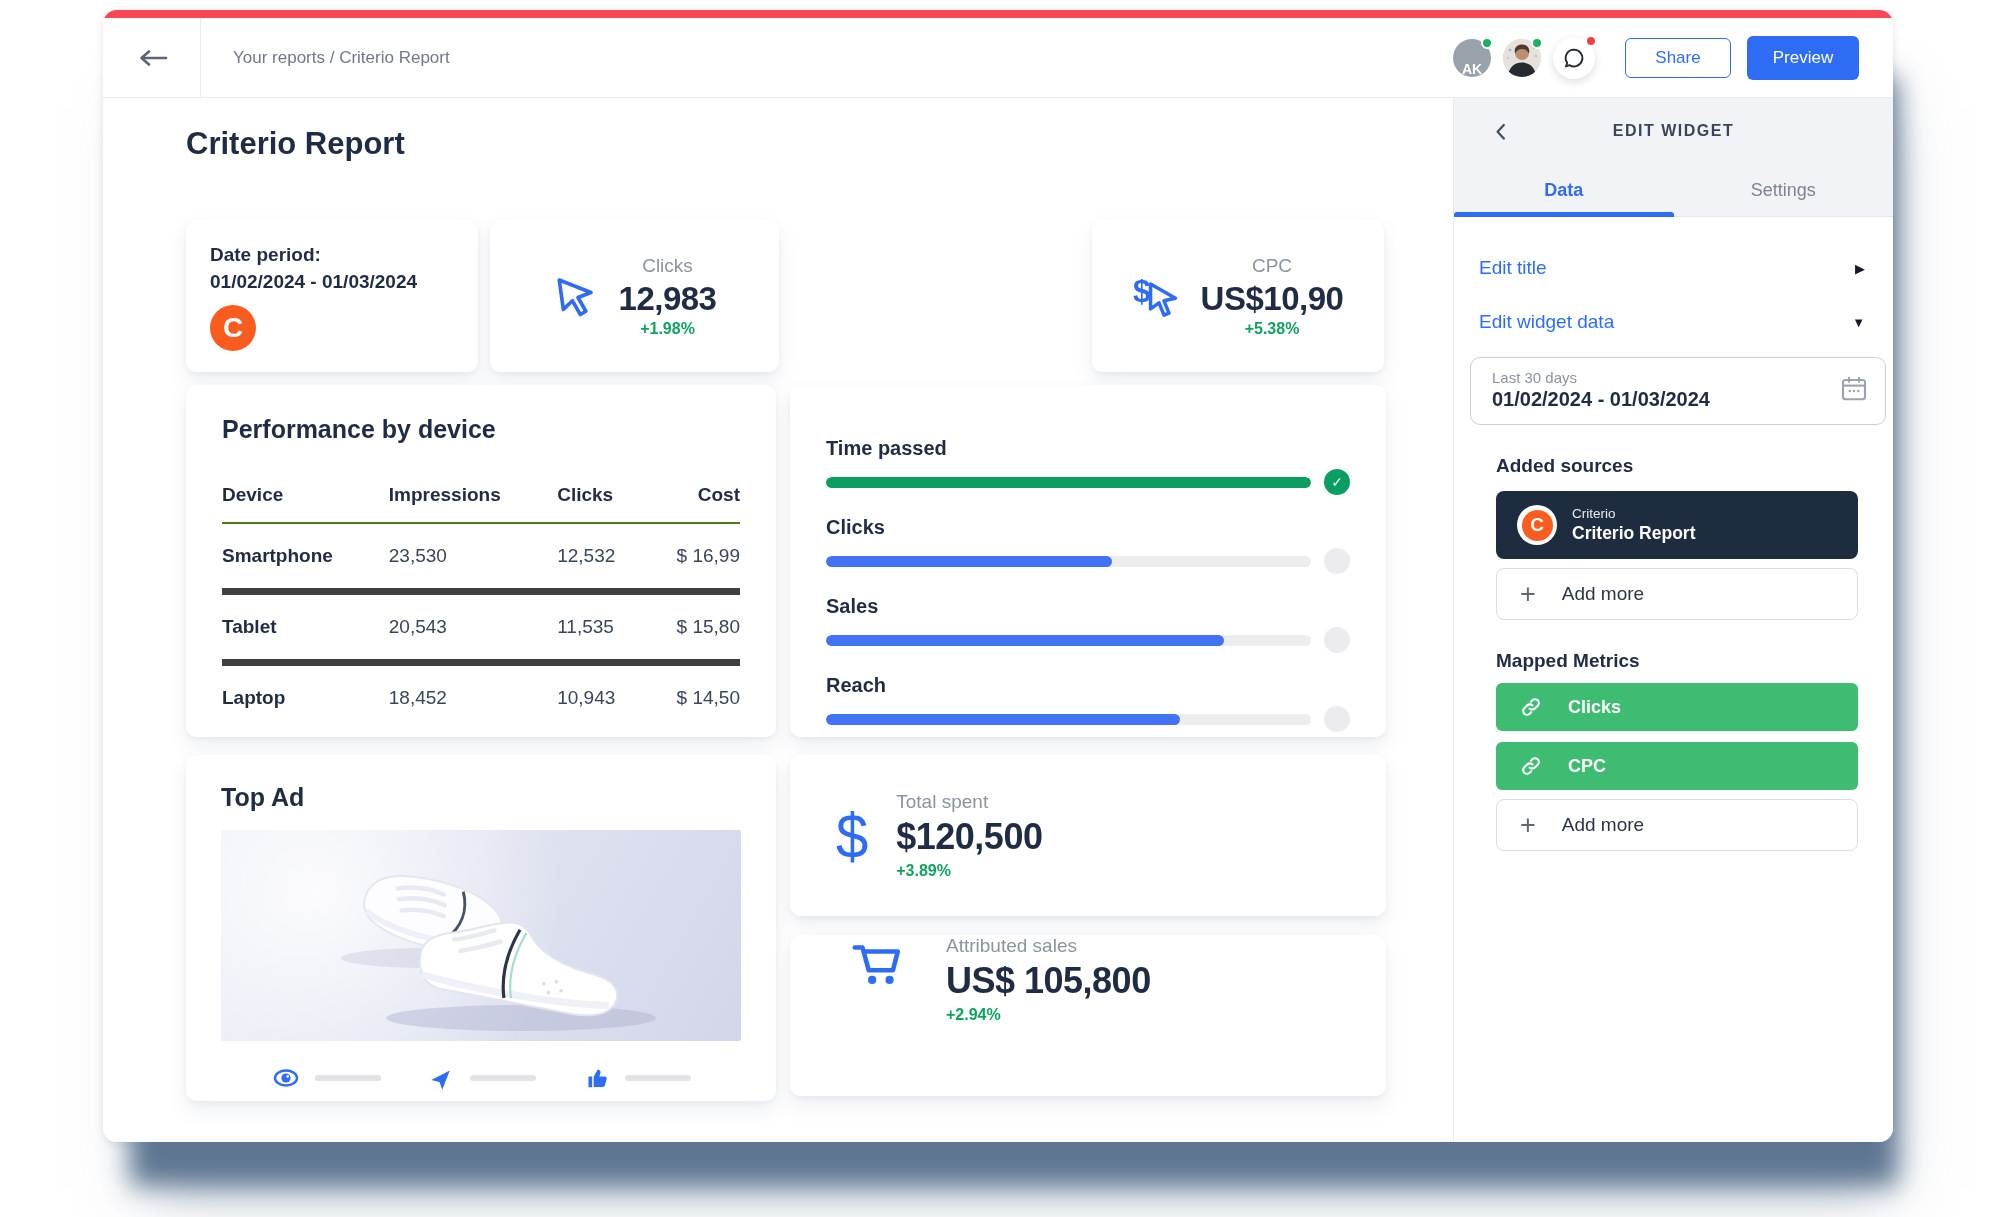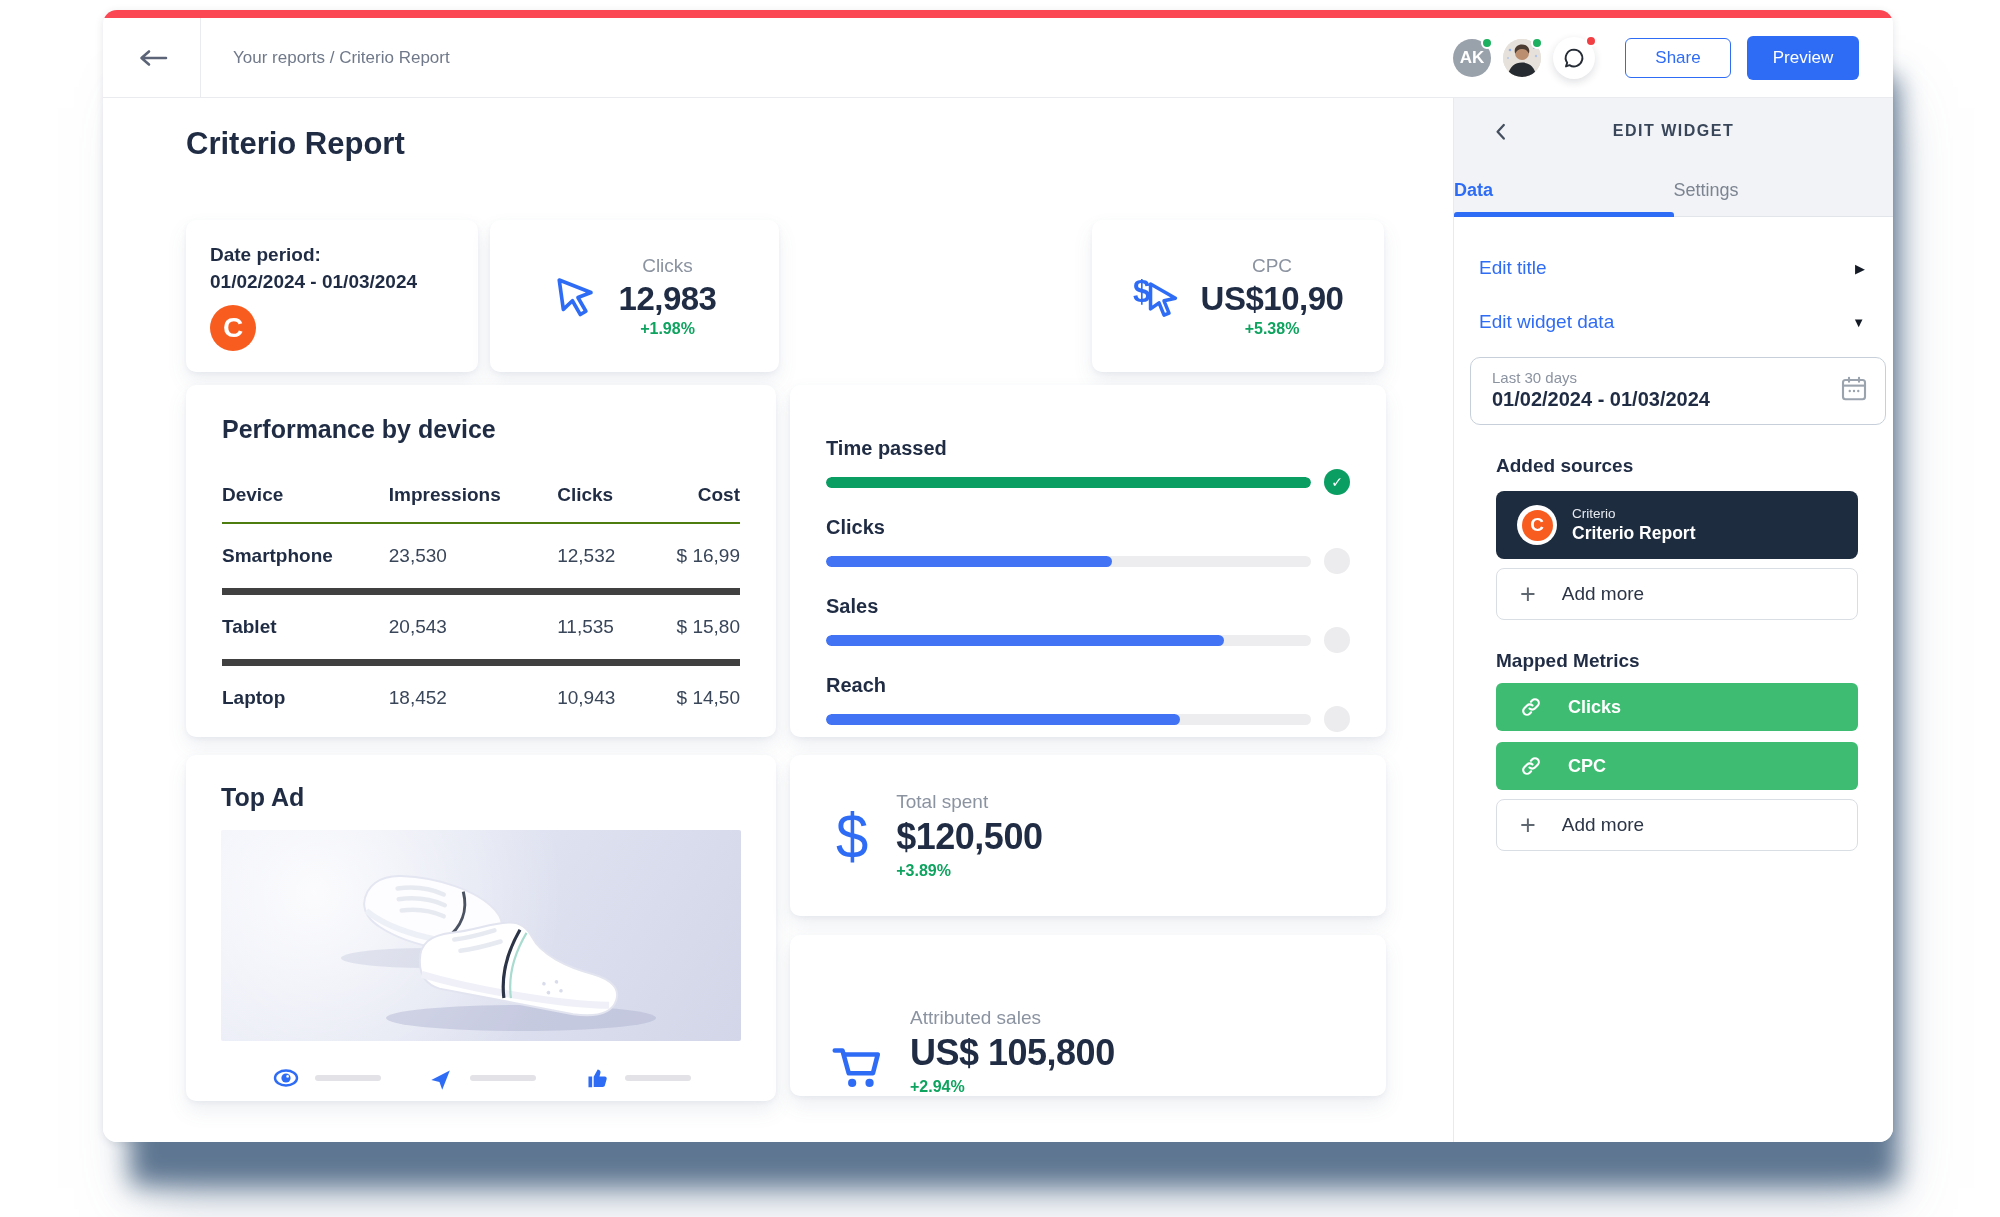--- a/index.html
+++ b/index.html
@@ -12,21 +12,21 @@
     box-shadow:16px 55px 26px -12px #5e7691, 18px 72px 60px -26px rgba(94,118,145,.5), 0 2px 8px rgba(40,50,70,.12);}
   .redbar{position:absolute;top:0;left:0;right:0;height:8px;background:#fb4753;}
 
   
   .topbar{position:absolute;top:8px;left:0;right:0;height:80px;border-bottom:1px solid #e9ebef;
     display:flex;align-items:center;}
   .back-col{width:98px;height:100%;border-right:1px solid #e9ebef;display:flex;align-items:center;justify-content:center;cursor:pointer;}
   .breadcrumb{margin-left:32px;font-size:17px;color:#70798a;cursor:pointer;}
   .tb-right{margin-left:auto;display:flex;align-items:center;gap:12px;padding-right:34px;}
   .avatar{position:relative;width:38px;height:38px;border-radius:50%;background:#99a1ab;color:#fff;
-    display:flex;align-items:center;justify-content:center;font-size:17px;font-weight:700;cursor:pointer;}
+    display:flex;align-items:flex-end;justify-content:center;font-size:14px;font-weight:700;cursor:pointer;}
   .avatar .dot,.chat .dot{position:absolute;top:-2px;right:-2px;width:12px;height:12px;border-radius:50%;
     background:#1db05e;border:2px solid #fff;}
   .avatar.photo{background:#e6e1da;overflow:visible;}
   .avatar.photo .ph{width:38px;height:38px;border-radius:50%;overflow:hidden;background:#e6e1da;}
   .chat{position:relative;width:42px;height:42px;border-radius:50%;background:#fff;
     box-shadow:0 3px 8px rgba(20,30,50,.14);display:flex;align-items:center;justify-content:center;cursor:pointer;}
   .chat .dot{background:#f23f44;}
   .btn{height:40px;border-radius:6px;font-size:17px;display:flex;align-items:center;justify-content:center;cursor:pointer;}
   .btn.share{width:106px;border:1.5px solid #2f6cf6;color:#2f6cf6;background:#fff;margin-left:18px;}
   .btn.preview{width:112px;height:44px;background:#2f6cf6;color:#fff;margin-left:4px;}
@@ -78,33 +78,33 @@
   
   .card.topad{left:83px;top:657px;width:590px;height:346px;padding:28px 35px;}
   .ad-img{position:relative;margin-top:18px;height:211px;border-radius:2px;overflow:hidden;
     background:radial-gradient(circle at 18% 30%, rgba(255,255,255,.85), rgba(255,255,255,0) 55%),
                linear-gradient(120deg,#eceef8 0%,#e0e3f1 45%,#d3d6e8 100%);}
   .ad-icons{margin-top:24px;display:flex;justify-content:space-between;align-items:center;padding:0 50px;}
   .ad-ic{display:flex;align-items:center;gap:14px;}
   .ad-line{width:66px;height:6px;border-radius:3px;background:#e3e3e7;}
 
   .card.spent{left:687px;top:657px;width:596px;height:161px;display:flex;align-items:center;gap:28px;padding-left:46px;}
-  .card.sales{left:687px;top:837px;width:596px;height:161px;display:flex;align-items:flex-end;gap:24px;padding-left:38px;}
+  .card.sales{left:687px;top:837px;width:596px;height:161px;display:flex;align-items:flex-start;gap:40px;padding-left:58px;}
   .big-dollar{font-size:58px;font-weight:500;color:#2f6cf6;transform:scaleY(1.08);line-height:1;}
   .tot-label{font-size:19px;color:#8b93a1;}
   .tot-value{font-size:36px;font-weight:700;color:#1f2c44;letter-spacing:-.5px;margin:3px 0 4px;}
 
   
   .panel{position:absolute;left:1350px;top:88px;width:440px;bottom:0;background:#fff;border-left:1px solid #e7eaee;}
   .panel-head{background:#f1f3f6;padding-top:20px;border-bottom:1px solid #e2e5ea;}
   .ph-row{position:relative;height:36px;}
   .ph-back{position:absolute;left:36px;top:2px;cursor:pointer;}
   .ph-title{text-align:center;font-size:16px;font-weight:700;letter-spacing:1.5px;color:#39465a;line-height:26px;}
   .tabs{display:flex;margin-top:16px;height:46px;}
-  .tab{flex:1;text-align:left;font-size:18px;color:#7c8492;line-height:40px;position:relative;cursor:pointer;}
+  .tab{flex:1;text-align:center;font-size:18px;color:#7c8492;line-height:40px;position:relative;cursor:pointer;}
   .tab.active{color:#2f6cf6;font-weight:700;}
   .tab.active::after{content:"";position:absolute;left:0;right:0;bottom:-1px;height:5px;background:#2f6cf6;border-radius:3px 3px 0 0;}
   .panel-body{padding:30px 28px 0 25px;}
   .p-row{display:flex;align-items:center;justify-content:space-between;height:42px;margin-bottom:12px;cursor:pointer;}
   .p-row .p-link{font-size:19px;color:#2f6cf6;}
   .caret{font-size:13px;color:#141b26;}
   .datebox{position:relative;margin:14px 0 0 -9px;width:416px;border:1.5px solid #c7d0da;border-radius:10px;
     padding:11px 60px 13px 21px;cursor:pointer;}
   .datebox .preset{font-size:15px;color:#8b93a1;}
   .datebox .range{font-size:20px;font-weight:700;color:#1f2c44;margin-top:2px;}

